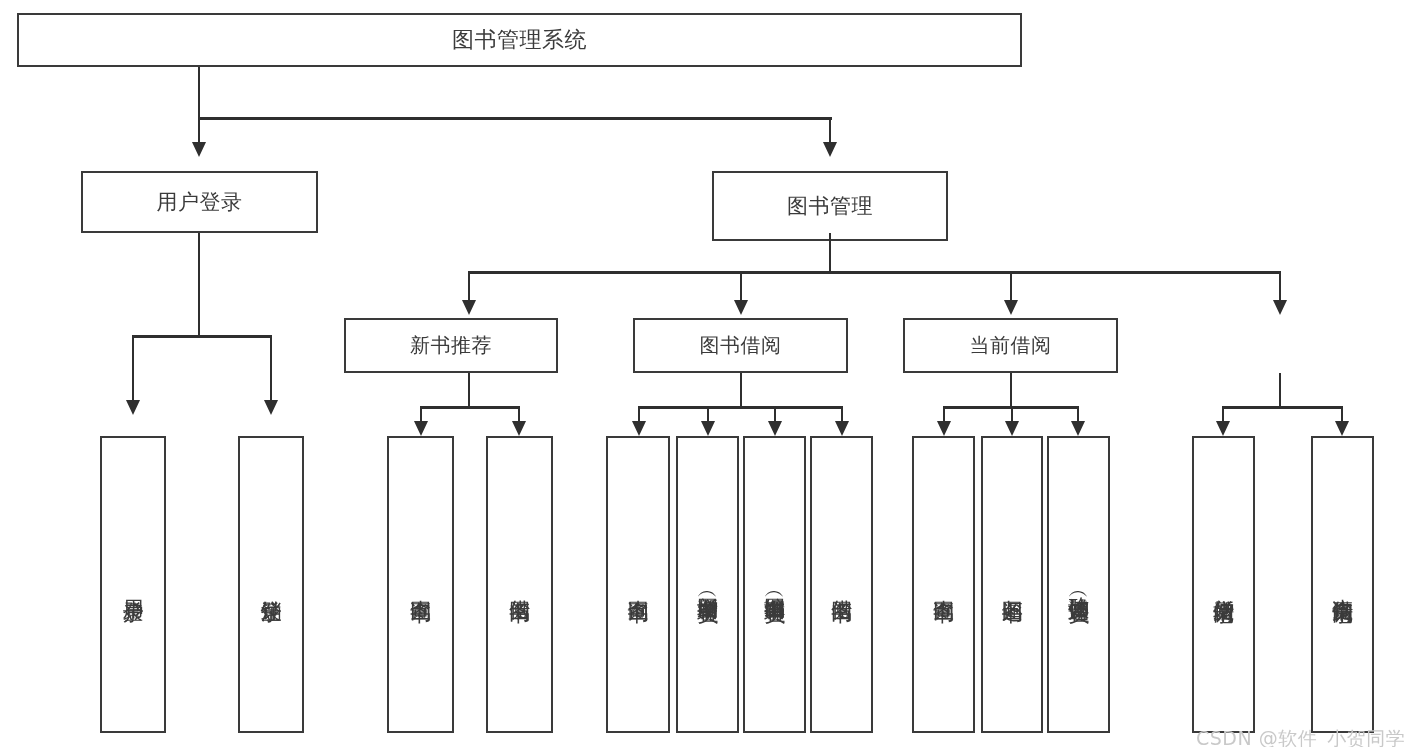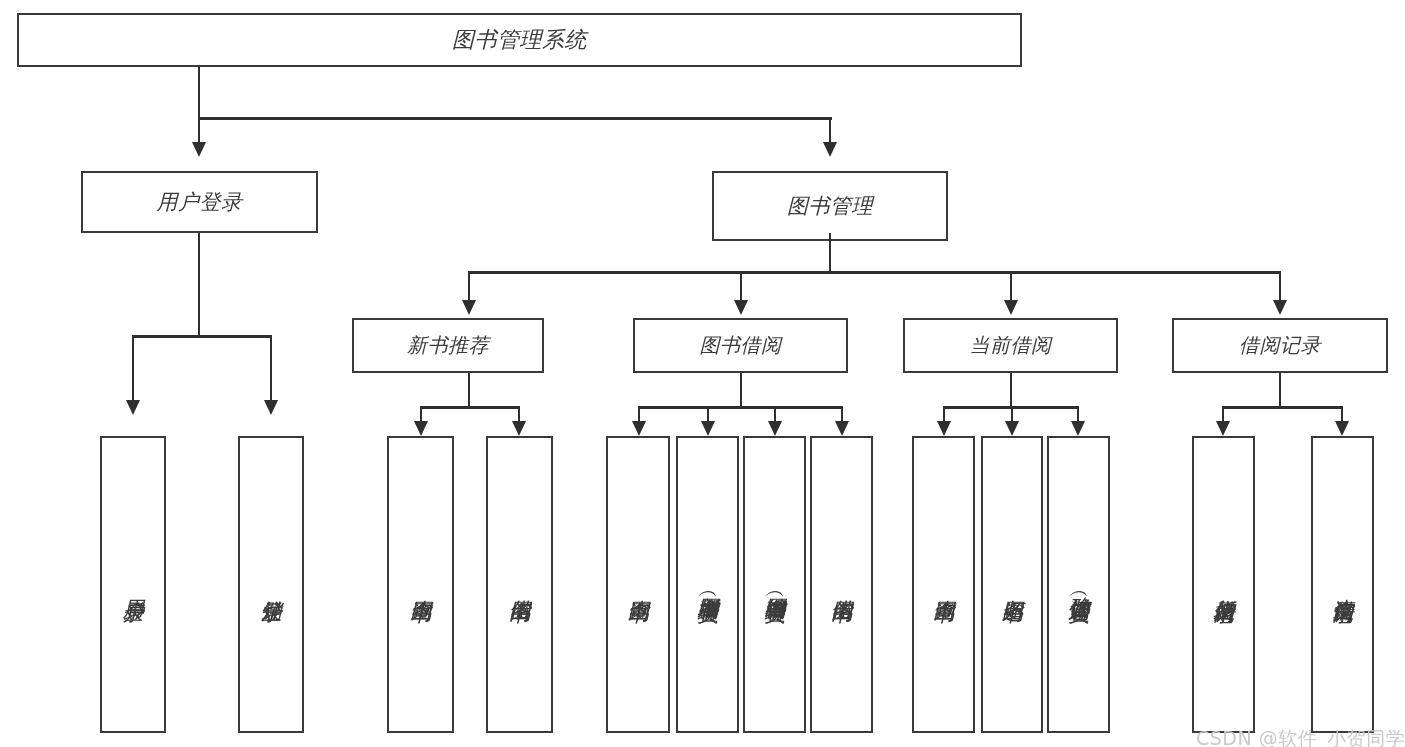--- a/index.html
+++ b/index.html
@@ -28,21 +28,20 @@
     display: flex;
     align-items: center;
     justify-content: center;
   }
   .node .label {
     font-size: 21px;
     line-height: 1.15;
     color: #3b3b3b;
     letter-spacing: 0.5px;
     white-space: nowrap;
-    font-style: italic;
   }
   .node.root .label { font-size: 22px; }
   .node.lvl2 .label { font-size: 21px; }
   .node.lvl3 .label { font-size: 20px; }
 
   
   .node.leaf {
     align-items: center;
     justify-content: center;
     padding: 6px 0;
@@ -122,31 +121,28 @@
   <div class="ln h" style="left:468px; top:271px; width:812px; height:3px;"></div>
   <div class="ln v" style="left:468px; top:271px; height:30px;"></div>
   <div class="arrow" style="left:462px; top:300px;"></div>
   <div class="ln v" style="left:740px; top:271px; height:30px;"></div>
   <div class="arrow" style="left:734px; top:300px;"></div>
   <div class="ln v" style="left:1010px; top:271px; height:30px;"></div>
   <div class="arrow" style="left:1004px; top:300px;"></div>
   <div class="ln v" style="left:1279px; top:271px; height:30px;"></div>
   <div class="arrow" style="left:1273px; top:300px;"></div>
 
-  <div class="node lvl3" style="left:352px; top:318px; width:192px; height:55px;">
+  <div class="node lvl3" style="left:344px; top:318px; width:214px; height:55px;">
     <span class="label">新书推荐</span>
   </div>
   <div class="node lvl3" style="left:903px; top:318px; width:215px; height:55px;">
     <span class="label">当前借阅</span>
   </div>
   <div class="node lvl3" style="left:633px; top:318px; width:215px; height:55px;">
     <span class="label">图书借阅</span>
-  </div>
-  <div class="node lvl3" style="left:1172px; top:318px; width:216px; height:55px;">
-    <span class="label">借阅记录</span>
   </div>
 
   <div class="ln v" style="left:468px; top:373px; height:34px;"></div>
   <div class="ln h" style="left:420px; top:406px; width:100px; height:3px;"></div>
   <div class="ln v" style="left:420px; top:406px; height:16px;"></div>
   <div class="arrow" style="left:414px; top:421px;"></div>
   <div class="ln v" style="left:518px; top:406px; height:16px;"></div>
   <div class="arrow" style="left:512px; top:421px;"></div>
 
   <div class="ln v" style="left:740px; top:373px; height:34px;"></div>

